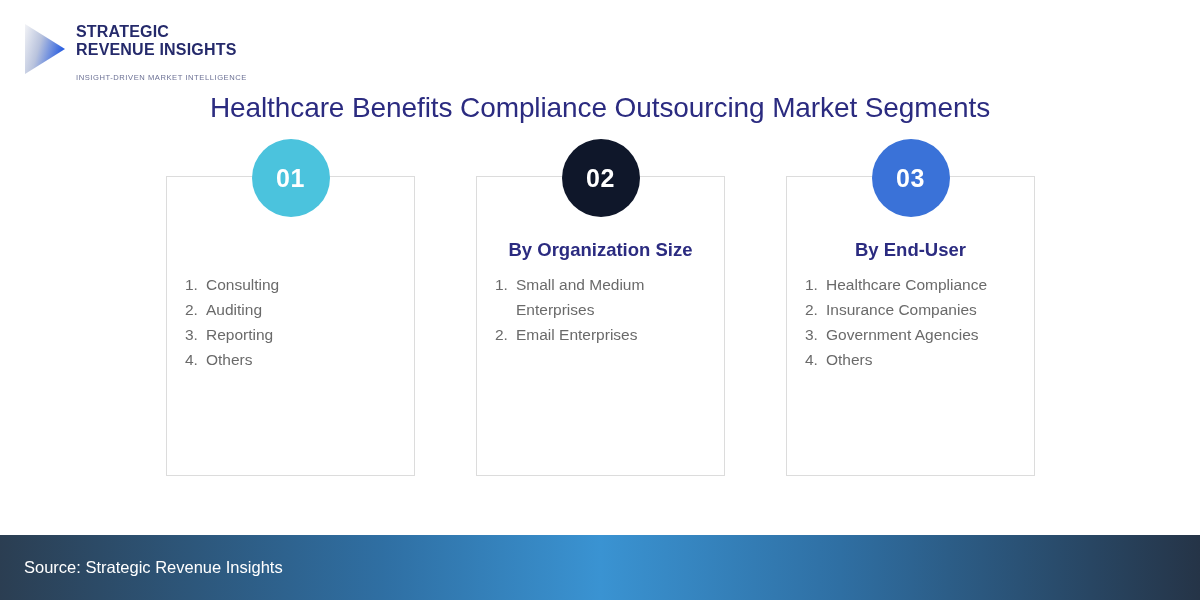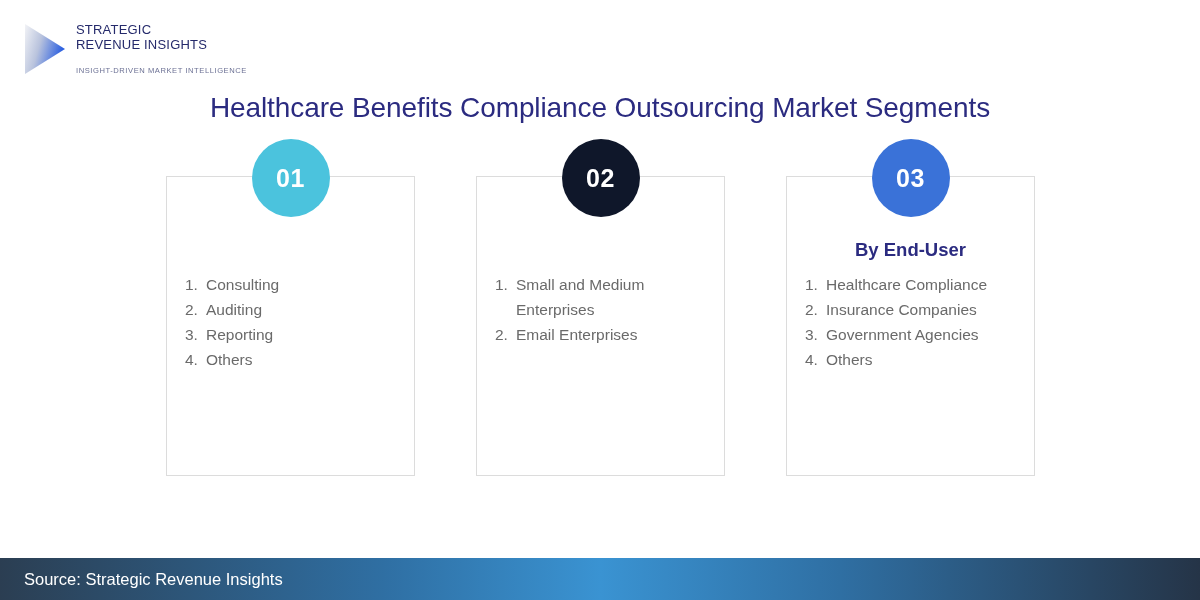--- a/index.html
+++ b/index.html
@@ -19,22 +19,22 @@
     align-items:flex-start;
   }
   .logo-mark {
     width:46px; height:58px;
     flex:0 0 auto;
     margin-right:8px;
     margin-top:2px;
   }
   .logo-text { padding-top:5px; }
   .logo-name {
-    font-size:13px;
-    font-weight:normal;
+    font-size:16px;
+    font-weight:bold;
     line-height:1.12;
     letter-spacing:0.2px;
     color:#252a6b;
     white-space:pre-line;
   }
   .logo-tagline {
     margin-top:14px;
     font-size:7.6px;
     letter-spacing:0.55px;
     color:#6b7094;
@@ -101,21 +101,21 @@
     line-height:25px;
     color:#6a6a6a;
   }
   .li-num { flex:0 0 auto; width:21px; }
   .li-txt { flex:1 1 auto; }
 
   
   .footer {
     position:absolute;
     left:0; right:0; bottom:0;
-    height:42px;
+    height:65px;
     background:linear-gradient(90deg,
       #2b3e52 0%,
       #2f6fa3 32%,
       #3a93d2 50%,
       #2f6fa3 70%,
       #253447 100%);
     display:flex;
     align-items:center;
     justify-content:space-between;
     padding:0 24px;
@@ -165,20 +165,21 @@
         </li>
       <li>
           <span class="li-num">4.</span>
           <span class="li-txt">Others</span>
         </li>
     </ul>
   </div>
 
   <div class="card">
     <div class="card-badge" style="background: #0f172a;">02</div>
+    <div class="card-heading">By Organization Size</div>
     <ul class="card-list">
       <li>
           <span class="li-num">1.</span>
           <span class="li-txt">Small and Medium Enterprises</span>
         </li>
       <li>
           <span class="li-num">2.</span>
           <span class="li-txt">Email Enterprises</span>
         </li>
     </ul>

